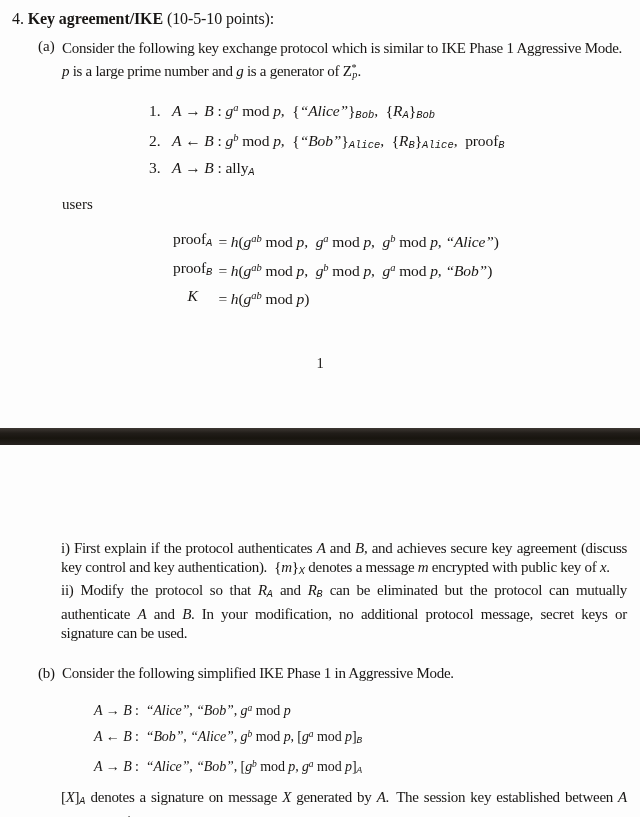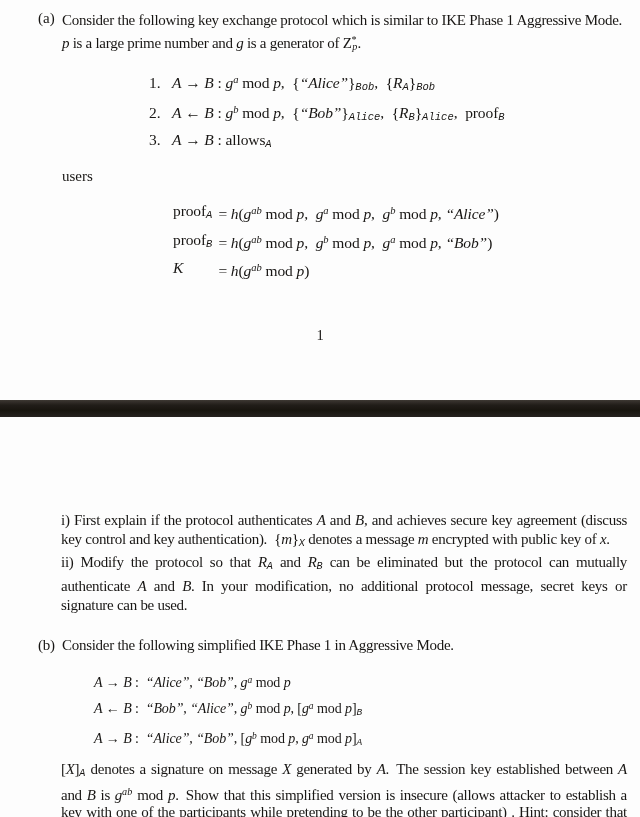--- a/index.html
+++ b/index.html
@@ -31,50 +31,54 @@
   .alist .num{display:inline-block;width:23px;}
   .alist .mline{white-space:nowrap;}
 
   .where{margin:12px 0 0 62px;line-height:19px;}
 
   .eqgrid{
     display:grid;grid-template-columns:auto auto;column-gap:6px;
     margin:13px 0 0 173px;width:fit-content;
     line-height:24px;font-size:15.5px;letter-spacing:-0.1px;white-space:nowrap;
   }
-  .eq-lhs{text-align:left;}
+  .eq-lhs{text-align:center;}
 
   .pagenum{text-align:center;margin-top:44px;line-height:16px;font-size:14.5px;}
 
   .sepbar{
     margin-top:57px;width:640px;height:17px;
     background:linear-gradient(180deg,#3d3833 0%,#211d19 30%,#18150f 60%,#262220 100%);
   }
 
   .page2{padding-top:94px;}
   .para{margin:0 0 0 61px;width:566px;text-align:justify;line-height:19.2px;letter-spacing:-0.28px;hyphens:manual;}
   .item-b{margin:20px 0 0 38px;width:584px;line-height:20px;letter-spacing:-0.28px;}
   .bproto{margin:14px 0 0 94px;line-height:23.5px;font-size:14px;letter-spacing:-0.1px;white-space:nowrap;}
   .closing{margin-top:6px;line-height:17.8px;}
 </style>
 </head>
 <body>
 
 <div class="page">
 
+  <div class="title">
+    <span>4.</span>
+    <span class="s-b">Key agreement/IKE</span><span> (10-5-10 points):</span>
+  </div>
 
   <div class="item item-a">
     <span class="lbl">(a)</span>
     <div class="body"><span class="s-r">Consider the following key exchange protocol which is similar to IKE Phase 1 Aggressive Mode. </span><span class="s-i">p</span><span class="s-r"> is a large prime number and </span><span class="s-i">g</span><span class="s-r"> is a generator of </span><span class="s-r">Z</span><span class="s-supr">*</span><span class="s-subt">p</span><span class="s-r">.</span></div>
   </div>
 
   <div class="alist">
     <div class="mline"><span class="num">1.</span><span><span class="s-i">A</span><span class="s-r"> → </span><span class="s-i">B</span><span class="s-r"> : </span><span class="s-i">g</span><span class="s-sup">a</span><span class="s-r"> mod </span><span class="s-i">p</span><span class="s-r">, {</span><span class="s-i">“Alice”</span><span class="s-r">}</span><span class="s-sub">Bob</span><span class="s-r">, {</span><span class="s-i">R</span><span class="s-sub">A</span><span class="s-r">}</span><span class="s-sub">Bob</span></span></div>
     <div class="mline"><span class="num">2.</span><span><span class="s-i">A</span><span class="s-r"> ← </span><span class="s-i">B</span><span class="s-r"> : </span><span class="s-i">g</span><span class="s-sup">b</span><span class="s-r"> mod </span><span class="s-i">p</span><span class="s-r">, {</span><span class="s-i">“Bob”</span><span class="s-r">}</span><span class="s-sub">Alice</span><span class="s-r">, {</span><span class="s-i">R</span><span class="s-sub">B</span><span class="s-r">}</span><span class="s-sub">Alice</span><span class="s-r">, proof</span><span class="s-sub">B</span></span></div>
-    <div class="mline"><span class="num">3.</span><span><span class="s-i">A</span><span class="s-r"> → </span><span class="s-i">B</span><span class="s-r"> : allows</span><span class="s-sub">A</span></span></div>
+    <div class="mline"><span class="num">3.</span><span><span class="s-i">A</span><span class="s-r"> → </span><span class="s-i">B</span><span class="s-r"> : ally</span><span class="s-sub">A</span></span></div>
   </div>
 
   <div class="where">users</div>
 
   <div class="eqgrid">
     <div class="eq-lhs"><span class="s-r">proof</span><span class="s-sub">A</span></div>
     <div class="eq-rhs"><span class="s-r">= </span><span class="s-i">h</span><span class="s-r">(</span><span class="s-i">g</span><span class="s-sup">ab</span><span class="s-r"> mod </span><span class="s-i">p</span><span class="s-r">, </span><span class="s-i">g</span><span class="s-sup">a</span><span class="s-r"> mod </span><span class="s-i">p</span><span class="s-r">, </span><span class="s-i">g</span><span class="s-sup">b</span><span class="s-r"> mod </span><span class="s-i">p</span><span class="s-r">, </span><span class="s-i">“Alice”</span><span class="s-r">)</span></div>
     <div class="eq-lhs"><span class="s-r">proof</span><span class="s-sub">B</span></div>
     <div class="eq-rhs"><span class="s-r">= </span><span class="s-i">h</span><span class="s-r">(</span><span class="s-i">g</span><span class="s-sup">ab</span><span class="s-r"> mod </span><span class="s-i">p</span><span class="s-r">, </span><span class="s-i">g</span><span class="s-sup">b</span><span class="s-r"> mod </span><span class="s-i">p</span><span class="s-r">, </span><span class="s-i">g</span><span class="s-sup">a</span><span class="s-r"> mod </span><span class="s-i">p</span><span class="s-r">, </span><span class="s-i">“Bob”</span><span class="s-r">)</span></div>
     <div class="eq-lhs"><span class="s-i">K</span></div>

